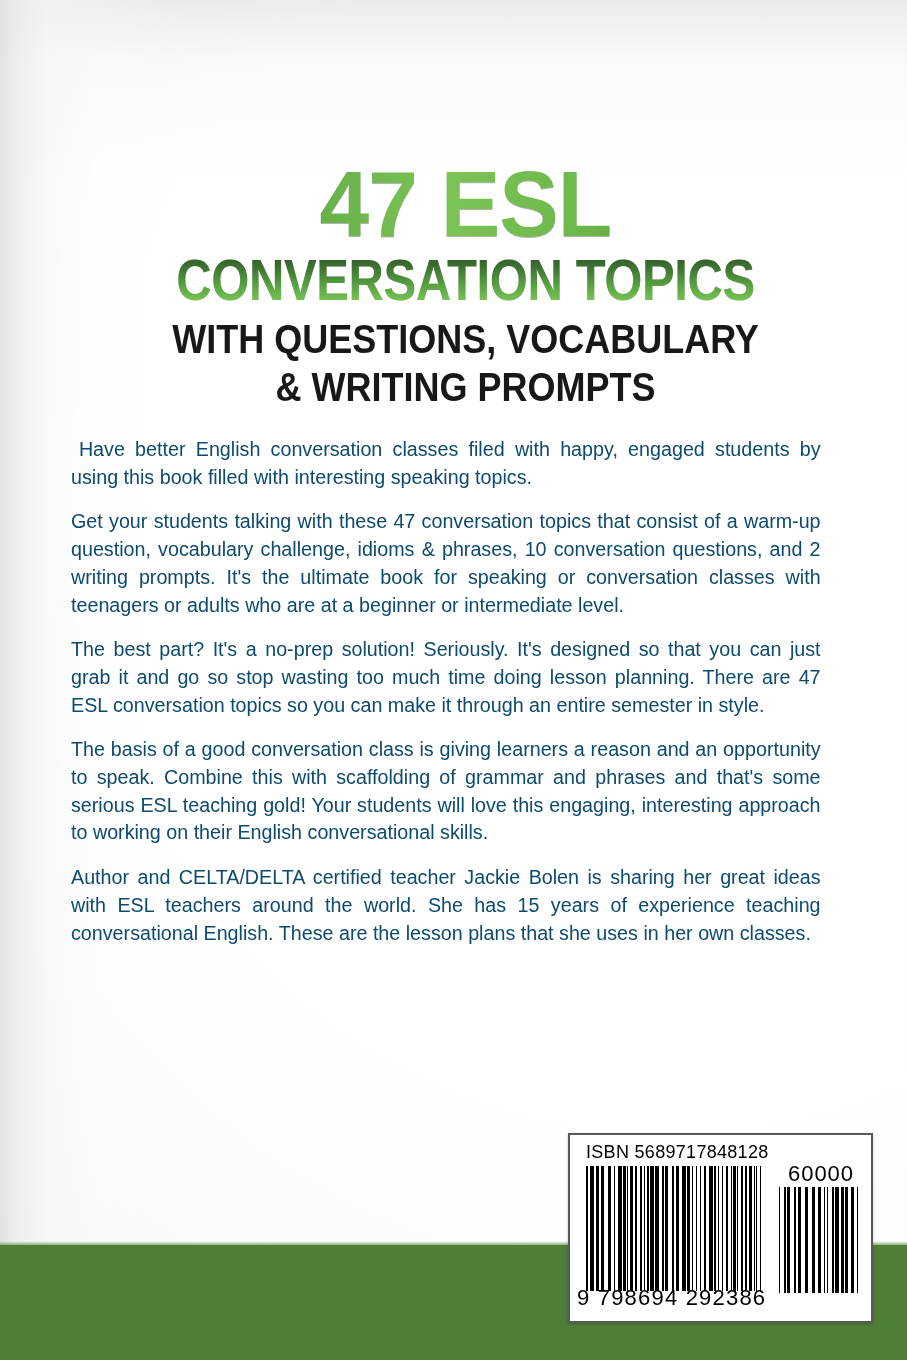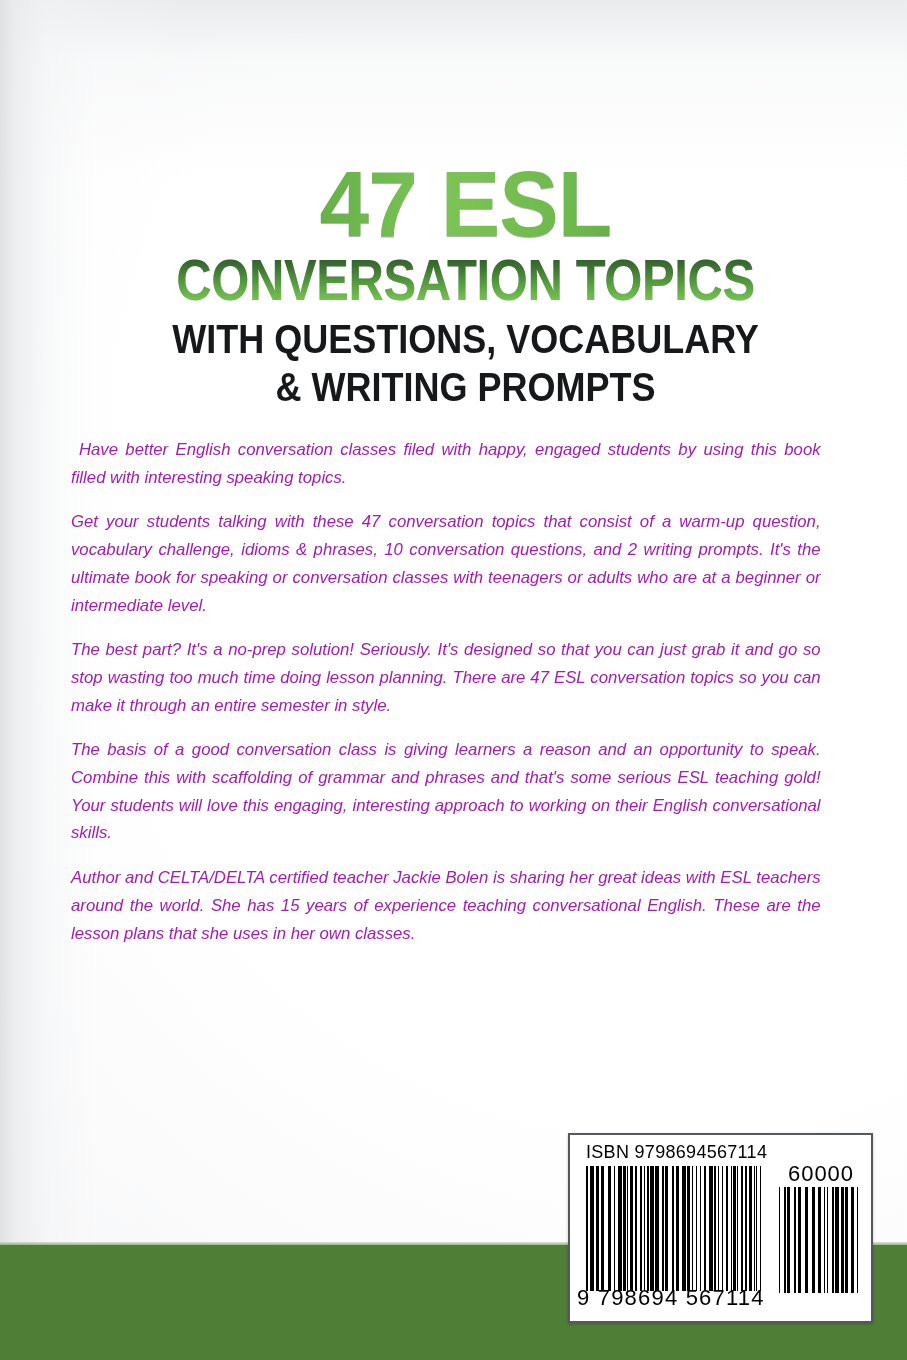--- a/index.html
+++ b/index.html
@@ -129,27 +129,26 @@
   }
   .ttl-sub2 { margin-top: 10px; }
   .ttl-sub3 { margin-top: 8px; }
 
   
   #body-copy {
     position: absolute;
     left: 71px;
     width: 761px;
     top: 436px;
-    color: #a21caf;
-    font-family: "Liberation Sans Narrow", "Liberation Sans", sans-serif;
-    font-size: 17px;
+    color: #0c4a6e;
+    font-family: "Liberation Sans Narrow", "Liberation Sans", sans-serif;
+    font-size: 20px;
     line-height: 27.7px;
     text-align: justify;
     text-justify: inter-word;
-    font-style: italic;
   }
   #body-copy p {
     margin: 0 0 17px 0;
     transform: scaleX(0.985);
     transform-origin: left center;
   }
   #body-copy p:first-child { text-indent: 8px; }
   #body-copy p:last-child { margin-bottom: 0; }
 
   
@@ -237,21 +236,21 @@
 
   <div id="body-copy">
     <p>Have better English conversation classes filed with happy, engaged students by using this book filled with interesting speaking topics.</p>
     <p>Get your students talking with these 47 conversation topics that consist of a warm-up question, vocabulary challenge, idioms &amp; phrases, 10 conversation questions, and 2 writing prompts. It's the ultimate book for speaking or conversation classes with teenagers or adults who are at a beginner or intermediate level.</p>
     <p>The best part? It's a no-prep solution! Seriously. It's designed so that you can just grab it and go so stop wasting too much time doing lesson planning. There are 47 ESL conversation topics so you can make it through an entire semester in style.</p>
     <p>The basis of a good conversation class is giving learners a reason and an opportunity to speak. Combine this with scaffolding of grammar and phrases and that's some serious ESL teaching gold! Your students will love this engaging, interesting approach to working on their English conversational skills.</p>
     <p>Author and CELTA/DELTA certified teacher Jackie Bolen is sharing her great ideas with ESL teachers around the world. She has 15 years of experience teaching conversational English. These are the lesson plans that she uses in her own classes.</p>
   </div>
 
   <div id="barcode-box">
-    <div id="isbn-text">ISBN 9798694567114</div>
+    <div id="isbn-text">ISBN 5689717848128</div>
     <div id="ean-main">
         <span class="bar" style="left: 0px; width: 2.41115px;"></span>
         <span class="bar" style="left: 3.84173px; width: 3.69173px;"></span>
         <span class="bar" style="left: 10.2446px; width: 2.41115px;"></span>
         <span class="bar" style="left: 15.3669px; width: 2.41115px;"></span>
         <span class="bar" style="left: 21.7698px; width: 3.69173px;"></span>
         <span class="bar" style="left: 28.1727px; width: 1.13058px;"></span>
         <span class="bar" style="left: 32.0144px; width: 3.69173px;"></span>
         <span class="bar" style="left: 37.1367px; width: 2.41115px;"></span>
         <span class="bar" style="left: 40.9784px; width: 1.13058px;"></span>
@@ -280,21 +279,21 @@
         <span class="bar" style="left: 144.705px; width: 1.13058px;"></span>
         <span class="bar" style="left: 147.266px; width: 2.41115px;"></span>
         <span class="bar" style="left: 151.108px; width: 1.13058px;"></span>
         <span class="bar" style="left: 154.95px; width: 2.41115px;"></span>
         <span class="bar" style="left: 158.791px; width: 2.41115px;"></span>
         <span class="bar" style="left: 162.633px; width: 3.69173px;"></span>
         <span class="bar" style="left: 167.755px; width: 1.13058px;"></span>
         <span class="bar" style="left: 170.317px; width: 1.13058px;"></span>
         <span class="bar" style="left: 174.158px; width: 1.13058px;"></span>
       </div>
-    <div id="ean-digits">9  798694  567114</div>
+    <div id="ean-digits">9  798694  292386</div>
     <div id="ean-supp-digits">60000</div>
     <div id="ean-supp">
         <span class="bar" style="left: 0px; width: 1px;"></span>
         <span class="bar" style="left: 4.50704px; width: 2.10352px;"></span>
         <span class="bar" style="left: 7.88732px; width: 3.23028px;"></span>
         <span class="bar" style="left: 14.6479px; width: 2.10352px;"></span>
         <span class="bar" style="left: 19.1549px; width: 3.23028px;"></span>
         <span class="bar" style="left: 25.9155px; width: 3.23028px;"></span>
         <span class="bar" style="left: 32.6761px; width: 3.23028px;"></span>
         <span class="bar" style="left: 39.4366px; width: 2.10352px;"></span>

